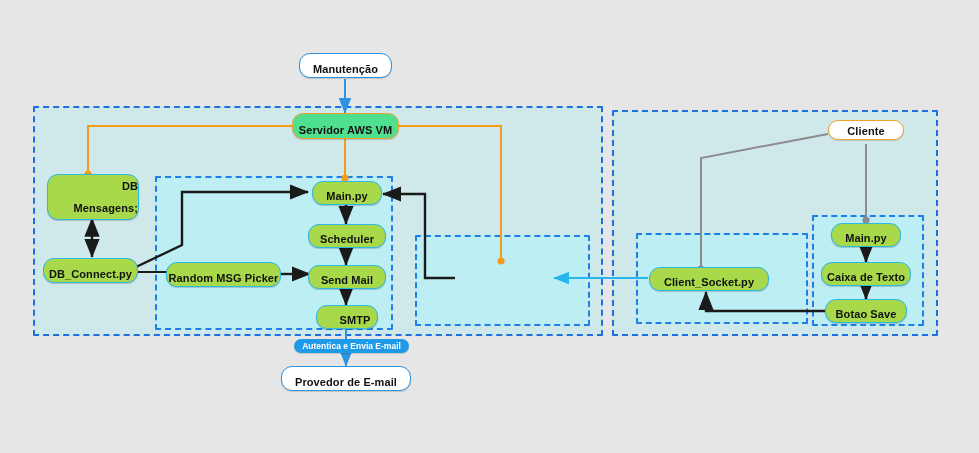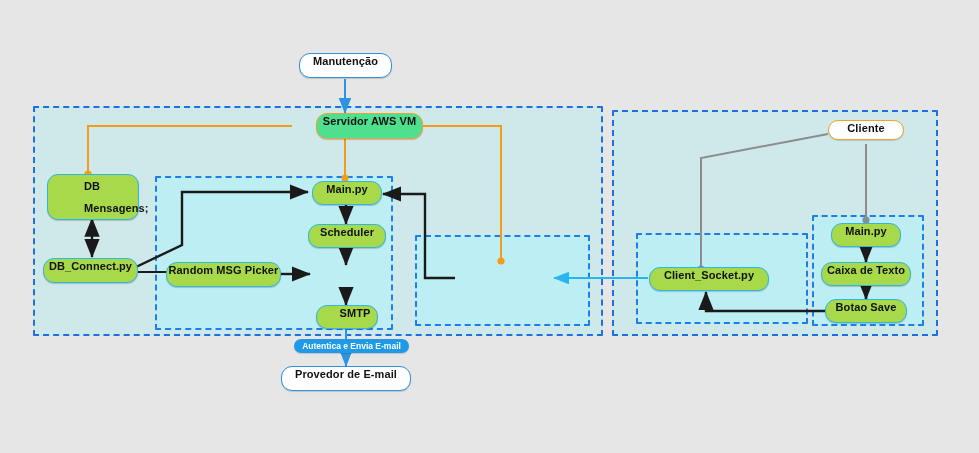--- a/index.html
+++ b/index.html
@@ -20,21 +20,21 @@
     background:#cfe9ea;
     box-sizing:border-box;
     border-radius:1px;
   }
   .group.inner{background:#bdeef3;border-color:#1f7fe8;}
 
   
   .node{
     position:absolute;
     box-sizing:border-box;
-    display:flex;align-items:flex-start;justify-content:center;
+    display:flex;align-items:flex-end;justify-content:center;
     text-align:center;
     border-radius:11px;
     font-size:11px;
     font-weight:bold;
     color:#111;
     letter-spacing:.1px;
     line-height:1.35;
     z-index:5;
   }
   .node.green{
@@ -147,21 +147,21 @@
 
     <path d="M866,286 L866,299" stroke="#1a1a1a" stroke-width="2.6" fill="none" marker-end="url(#ar-black)"></path>
 
     <path d="M826,311 L706,311 L706,292" stroke="#1a1a1a" stroke-width="2.4" fill="none" marker-end="url(#ar-black)"></path>
   </svg>
 
   <div class="node whiteblue" style="left:299px;top:53px;width:93px;height:25px;">
     <span>Manutenção</span>
   </div>
 
-  <div class="node emerald" style="left:292px;top:113px;width:107px;height:26px;margin-left:24px;">
+  <div class="node emerald" style="left:292px;top:113px;width:107px;height:26px;">
     <span>Servidor AWS VM</span>
   </div>
 
   <div class="node green twoline" style="left:47px;top:174px;width:92px;height:46px;">
     <span>DB</span>
     <span>Mensagens;</span>
   </div>
 
   <div class="node green" style="left:166px;top:262px;width:115px;height:25px;">
     <span>Random MSG Picker</span>
@@ -172,20 +172,23 @@
   </div>
 
   <div class="node green" style="left:312px;top:181px;width:70px;height:24px;">
     <span>Main.py</span>
   </div>
 
   <div class="node green" style="left:308px;top:224px;width:78px;height:24px;">
     <span>Scheduler</span>
   </div>
 
+  <div class="node green" style="left:308px;top:265px;width:78px;height:24px;">
+    <span>Send Mail</span>
+  </div>
 
   <div class="node green" style="left:316px;top:305px;width:62px;height:24px;padding-left:16px;">
     <span>SMTP</span>
   </div>
 
 
   <div class="node green" style="left:649px;top:267px;width:120px;height:24px;">
     <span>Client_Socket.py</span>
   </div>
 

